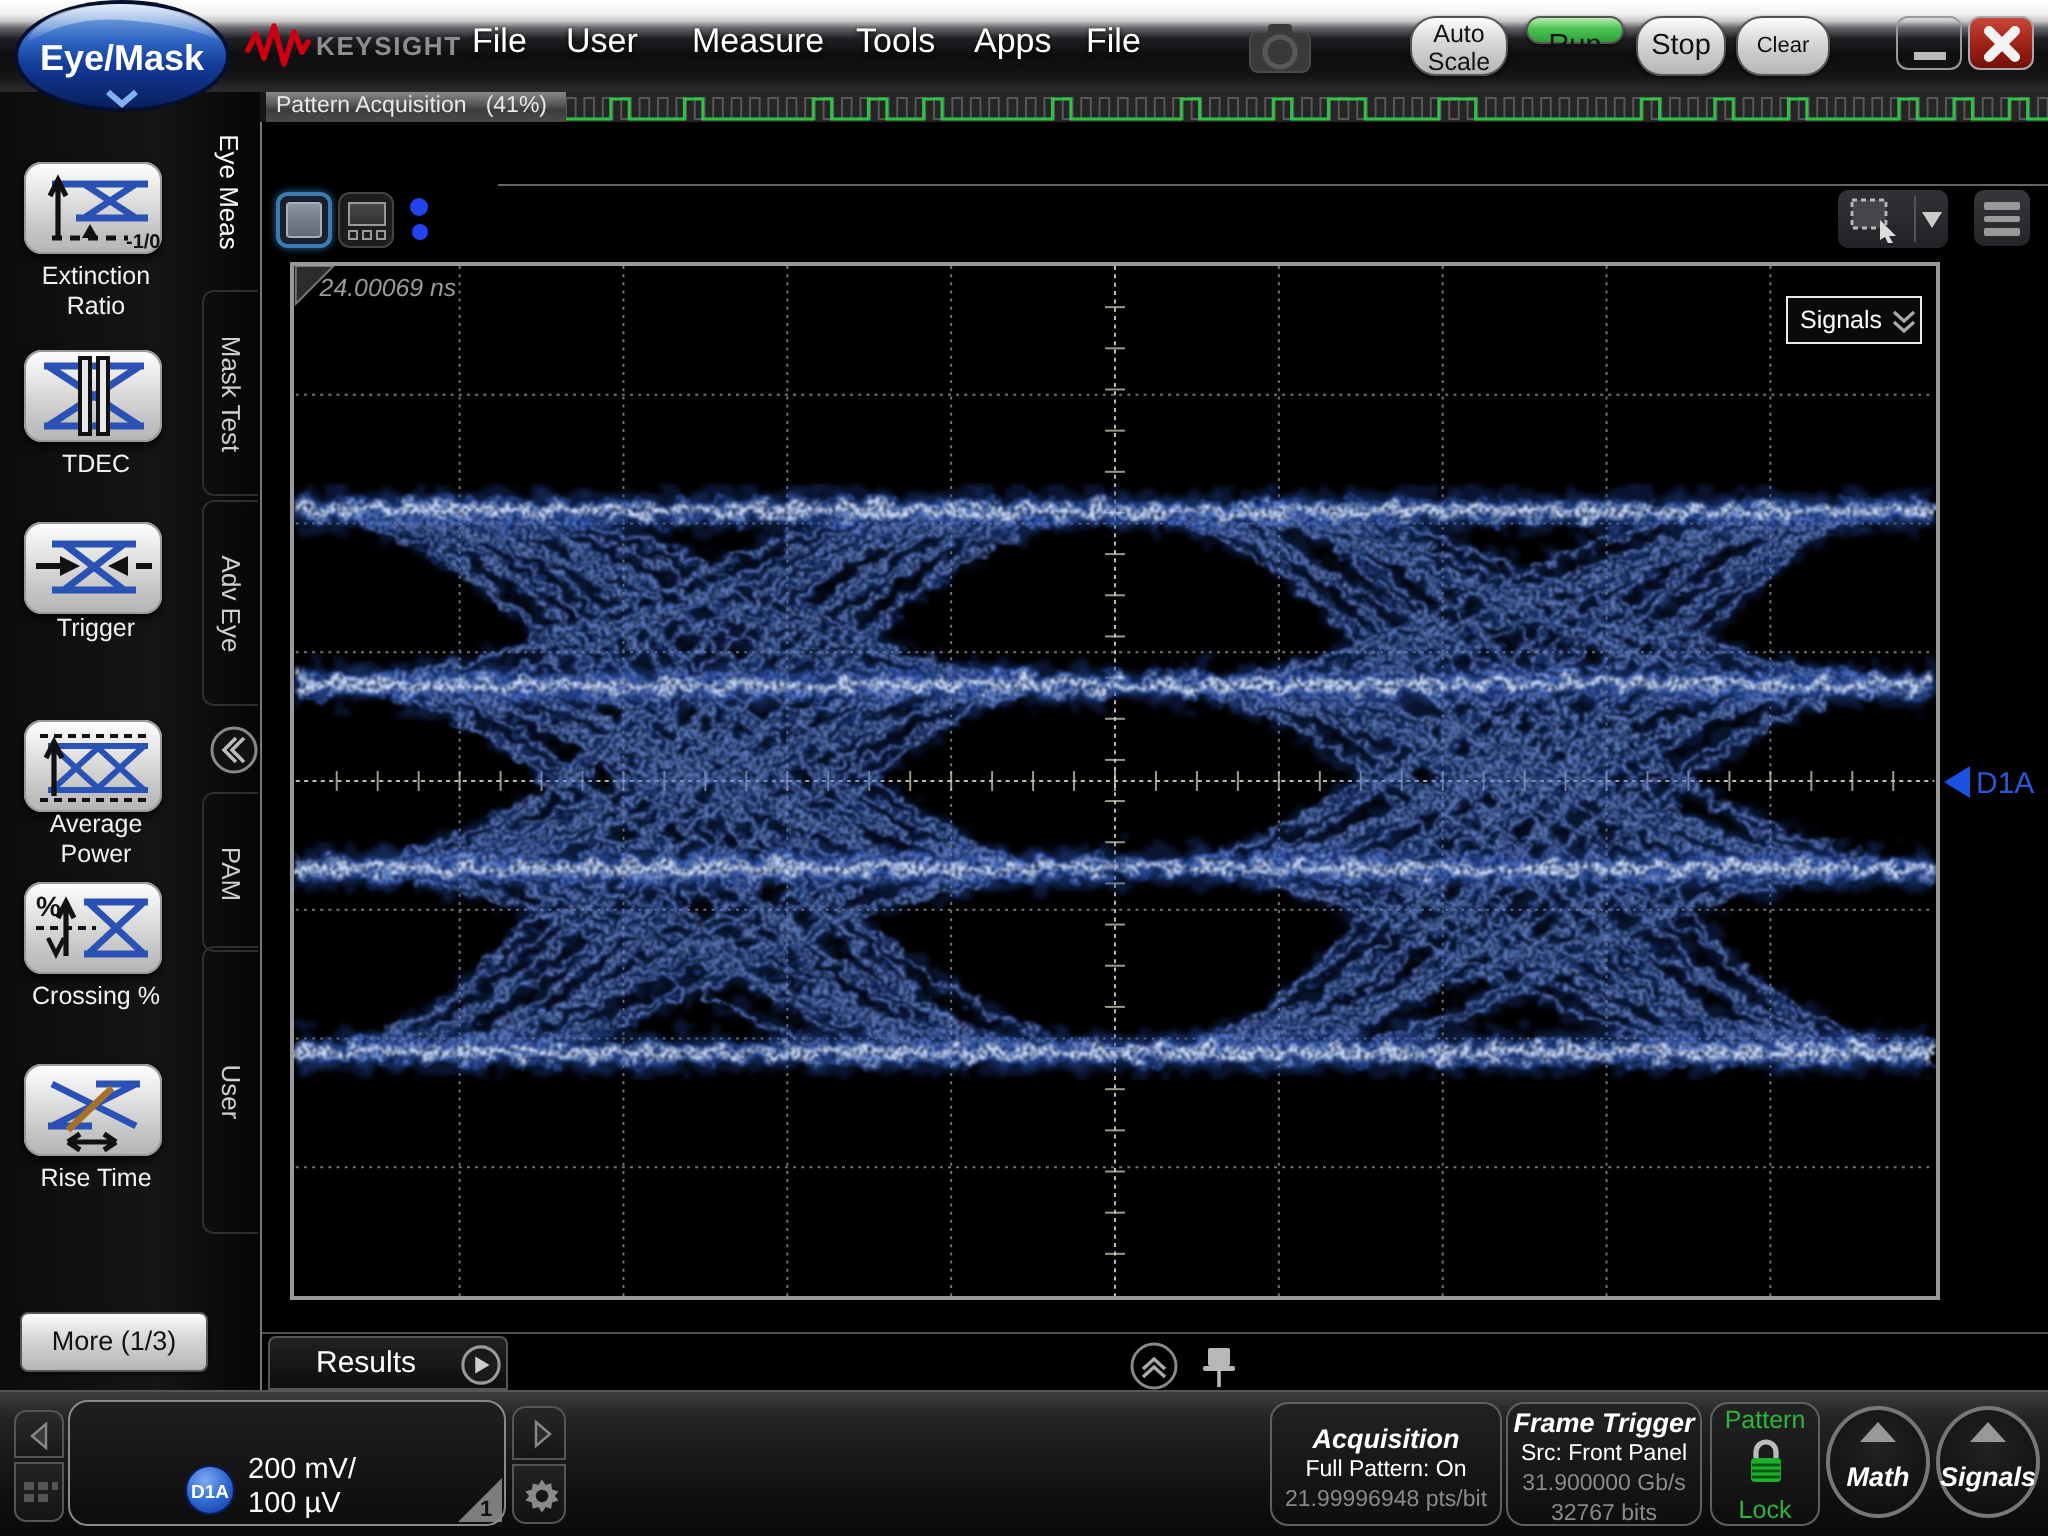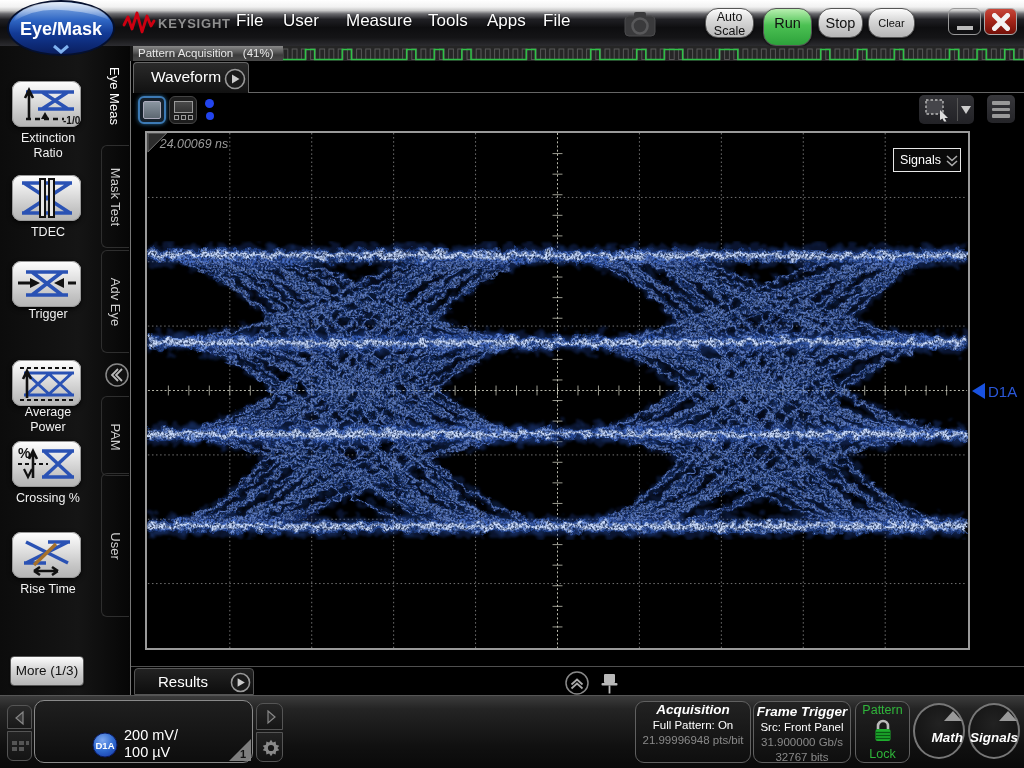--- a/index.html
+++ b/index.html
@@ -12,21 +12,21 @@
 .icbtn{position:absolute;left:12px;width:69px;height:46px;border-radius:9px;background:linear-gradient(#ffffff,#e8e8e8 30%,#c4c4c4 75%,#b4b4b4);box-shadow:0 2px 5px rgba(0,0,0,.8), inset 0 0 0 1px #999}
 .iclbl{position:absolute;left:0;width:96px;text-align:center;color:#f2f2f2;font-size:12.5px}
 .vtab{position:absolute;left:101px;width:28px;color:#c9c9c9;font-size:13px}
 .vtab span{position:absolute;transform:rotate(90deg);transform-origin:left top;white-space:nowrap;left:21px}
 #main{left:130px;top:61px;width:894px;height:634px;background:#000;border-left:1px solid #777}
 #graph{left:145px;top:131px;width:825px;height:519px;background:#000;border:2px solid #9a9a9a}
 #bottombar{left:0;top:695px;width:1024px;height:73px;background:linear-gradient(#3c3c3c,#242424 18%,#101010 70%,#0a0a0a);border-top:1px solid #555}
 .spanel{position:absolute;top:5px;height:62px;border:1px solid #606060;border-radius:9px;background:linear-gradient(#222,#0e0e0e);color:#fff;text-align:center;font-size:11.5px;line-height:15px;white-space:nowrap}
 .spanel .t{font-weight:bold;font-style:italic;font-size:13.5px;line-height:16px}
 .grey{color:#8a8a8a}
-.circbtn{position:absolute;top:7px;width:52px;height:56px;border:2px solid #777;border-radius:50%;background:radial-gradient(circle at 50% 35%,#222,#0c0c0c);color:#fff;text-align:right}
+.circbtn{position:absolute;top:7px;width:52px;height:56px;border:2px solid #777;border-radius:50%;background:radial-gradient(circle at 50% 35%,#222,#0c0c0c);color:#fff;text-align:center}
 .pill{position:absolute;border-radius:13px;border:1px solid #555;box-shadow:0 1px 2px rgba(0,0,0,.6);text-align:center;color:#111}
 .gpill{background:linear-gradient(#fdfdfd,#d9d9d9 40%,#b5b5b5)}
 </style></head><body>
 <div id="app">
 <div id="menubar" class="abs">
       <svg class="abs" style="left:122px;top:11px" width="130" height="24" viewBox="0 0 130 24">
 <path d="M2,14 L6,6 L10,18 L15,2 L20,21 L25,5 L29,15 L32,10" fill="none" stroke="#cc0011" stroke-width="2.8" stroke-linejoin="round" stroke-linecap="round"></path>
 <text x="36" y="16.5" font-size="13" font-weight="bold" letter-spacing="0.8" fill="#8e8e8e" font-family="Liberation Sans">KEYSIGHT</text>
       </svg>
       <div class="menuitem" style="left:236px">File</div>
@@ -34,21 +34,21 @@
       <div class="menuitem" style="left:346px">Measure</div>
       <div class="menuitem" style="left:428px">Tools</div>
       <div class="menuitem" style="left:487px">Apps</div>
       <div class="menuitem" style="left:543px">File</div>
       <svg class="abs" style="left:622px;top:11px" width="36" height="27" viewBox="0 0 36 27">
 <rect x="3" y="5" width="30" height="20" rx="4" fill="#3a3a3c" stroke="#4a4a4c"></rect>
 <rect x="12" y="1" width="12" height="6" rx="2" fill="#3a3a3c"></rect>
 <circle cx="18" cy="15" r="7.5" fill="none" stroke="#58585a" stroke-width="2.6"></circle>
       </svg>
       <div class="pill gpill" style="left:705px;top:8px;width:49px;height:30px;font-size:12.5px;line-height:14px;padding-top:1px">Auto<br>Scale</div>
-      <div class="pill" style="left:763px;top:8px;width:49px;height:38px;font-size:14.5px;line-height:28px;background:linear-gradient(#b8f0b0,#4cc153 45%,#2da23b)">Run</div>
+      <div class="pill" style="left:763px;top:8px;width:49px;height:14px;font-size:14.5px;line-height:28px;background:linear-gradient(#b8f0b0,#4cc153 45%,#2da23b)">Run</div>
       <div class="pill gpill" style="left:818px;top:8px;width:45px;height:30px;font-size:14.5px;line-height:28px">Stop</div>
       <div class="pill gpill" style="left:868px;top:8px;width:47px;height:30px;font-size:11px;line-height:28px">Clear</div>
       <div class="abs" style="left:948px;top:8px;width:33px;height:27px;border:1.5px solid #999;border-radius:6px">
         <div class="abs" style="left:8px;top:17px;width:16px;height:3.5px;background:#bbb"></div>
       </div>
       <div class="abs" style="left:984px;top:8px;width:33px;height:27px;background:linear-gradient(#c7473a,#a6261a 45%,#731008);border:1.5px solid #aaa;border-radius:6px">
 <svg class="abs" style="left:7px;top:4px" width="18" height="18" viewBox="0 0 18 18">
           <path d="M2.5,2.5 L15.5,15.5 M15.5,2.5 L2.5,15.5" stroke="#f3f3f3" stroke-width="5" stroke-linecap="round"></path>
         </svg>
       </div>
@@ -197,21 +197,21 @@
 <path d="M22,39 H46 M22,39 l6,-4 M22,39 l6,4 M46,39 l-6,-4 M46,39 l-6,4" stroke="#111" stroke-width="2.6" fill="none"></path>
         </svg></div>
       <div class="iclbl" style="top:85px">Extinction</div>
       <div class="iclbl" style="top:100px">Ratio</div>
       <div class="iclbl" style="top:179px">TDEC</div>
       <div class="iclbl" style="top:261px">Trigger</div>
       <div class="iclbl" style="top:359px">Average</div>
       <div class="iclbl" style="top:374px">Power</div>
       <div class="iclbl" style="top:445px">Crossing %</div>
       <div class="iclbl" style="top:536px">Rise Time</div>
-      <div class="pill gpill" style="left:10px;top:610px;width:74px;height:30px;font-size:13.5px;line-height:28px;border-radius:4px">More (1/3)</div>
+      <div class="pill gpill" style="left:10px;top:610px;width:94px;height:30px;font-size:13.5px;line-height:28px;border-radius:4px">More (1/3)</div>
     </div>
     <div class="vtab abs" style="top:56px;height:81px;">
       <span style="top:40px;color:#ffffff;transform:rotate(90deg) translateX(-50%)">Eye Meas</span>
     </div>
     <div class="vtab abs" style="top:145px;height:103px;border:1px solid #2e2e2e;border-right:none;border-radius:6px 0 0 6px;">
       <span style="top:51px;color:#cfcfcf;transform:rotate(90deg) translateX(-50%)">Mask Test</span>
     </div>
     <div class="vtab abs" style="top:250px;height:103px;border:1px solid #2e2e2e;border-right:none;border-radius:6px 0 0 6px;">
       <span style="top:51px;color:#cfcfcf;transform:rotate(90deg) translateX(-50%)">Adv Eye</span>
     </div>
@@ -220,27 +220,20 @@
     </div>
     <div class="vtab abs" style="top:473px;height:144px;border:1px solid #2e2e2e;border-right:none;border-radius:6px 0 0 6px;">
       <span style="top:72px;color:#cfcfcf;transform:rotate(90deg) translateX(-50%)">User</span>
     </div>
     <svg class="abs" style="left:104px;top:362px" width="26" height="26" viewBox="0 0 26 26">
 <circle cx="13" cy="13" r="11" fill="#111" stroke="#888" stroke-width="1.5"></circle>
 <path d="M15,7 L9,13 L15,19 M19,7 L13,13 L19,19" fill="none" stroke="#bbb" stroke-width="1.8" transform="translate(-1,0)"></path>
 </svg>
     <div id="main" class="abs">
       <div class="abs" style="left:118px;top:31px;width:776px;height:1px;background:#666"></div>
-      <div class="abs" style="left:2px;top:1px;width:116px;height:31px;background:linear-gradient(#2a2a2a,#111);border:1px solid #666;border-bottom:none;border-radius:4px 4px 0 0">
-<div class="abs" style="left:17px;top:5px;color:#fff;font-size:15.5px">Waveform</div>
-<svg class="abs" style="left:90px;top:5px" width="22" height="22" viewBox="0 0 22 22">
-          <circle cx="11" cy="11" r="9.5" fill="#1a1a1a" stroke="#999" stroke-width="1.6"></circle>
-          <path d="M8,6.5 L15.5,11 L8,15.5Z" fill="#ccc"></path>
-        </svg>
-      </div>
       <div class="abs" style="left:7px;top:35px;width:28px;height:28px;border:2px solid #3d7ab5;border-radius:6px;background:#16212c;box-shadow:0 0 4px #2a6a9a">
 <div class="abs" style="left:3px;top:3px;width:18px;height:18px;background:linear-gradient(#8a95a0,#5d6872);border:1px solid #aab;border-radius:2px"></div>
       </div>
       <div class="abs" style="left:38px;top:35px;width:28px;height:28px;border:1px solid #444;border-radius:6px;background:#1d1d1d">
 <div class="abs" style="left:4px;top:4px;width:19px;height:12px;background:linear-gradient(#4a4a4a,#333);border:1px solid #999"></div>
 <div class="abs" style="left:4px;top:18px;width:5px;height:5px;border:1px solid #999"></div>
 <div class="abs" style="left:11px;top:18px;width:5px;height:5px;border:1px solid #999"></div>
 <div class="abs" style="left:18px;top:18px;width:5px;height:5px;border:1px solid #999"></div>
       </div>
       <div class="abs" style="left:74px;top:38px;width:9px;height:9px;border-radius:50%;background:#2244ee"></div>
@@ -600,21 +593,21 @@
           <path d="M5,2 L12,8 L5,14Z" fill="#2a2a2a" stroke="#888" stroke-width="1.2"></path>
         </svg>
       </div>
       <div class="abs" style="left:256px;top:36px;width:27px;height:30px;border:1px solid #555;border-radius:0 0 7px 7px;background:linear-gradient(#222,#121212)">
 <svg class="abs" style="left:3px;top:4px" width="22" height="22" viewBox="0 0 24 24">
 <path d="M12,3 L14,6 L17,5 L17.5,8.5 L21,9.5 L19,12 L21,14.5 L17.5,15.5 L17,19 L14,18 L12,21 L10,18 L7,19 L6.5,15.5 L3,14.5 L5,12 L3,9.5 L6.5,8.5 L7,5 L10,6Z" fill="#8a8a8a"></path>
 <circle cx="12" cy="12" r="3.4" fill="#161616"></circle>
         </svg>
       </div>
       <div class="spanel" style="left:635px;width:116px">
-<div class="t" style="margin-top:0">Acquisition</div>
+<div class="t" style="margin-top:10px">Acquisition</div>
 <div>Full Pattern: On</div>
         <div class="grey">21.99996948 pts/bit</div>
       </div>
       <div class="spanel" style="left:753px;width:98px">
 <div class="t" style="margin-top:2px">Frame Trigger</div>
 <div>Src: Front Panel</div>
         <div class="grey">31.900000 Gb/s</div>
         <div class="grey">32767 bits</div>
       </div>
       <div class="spanel" style="left:855px;width:55px;color:#2fb53a">

